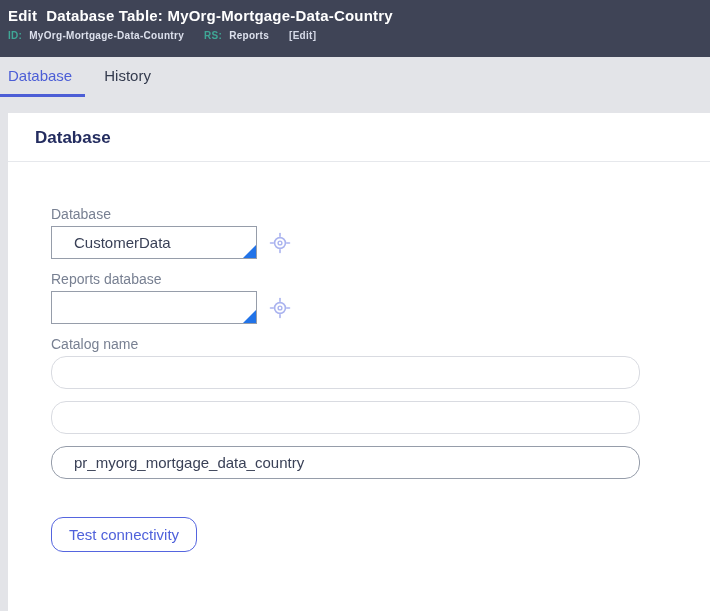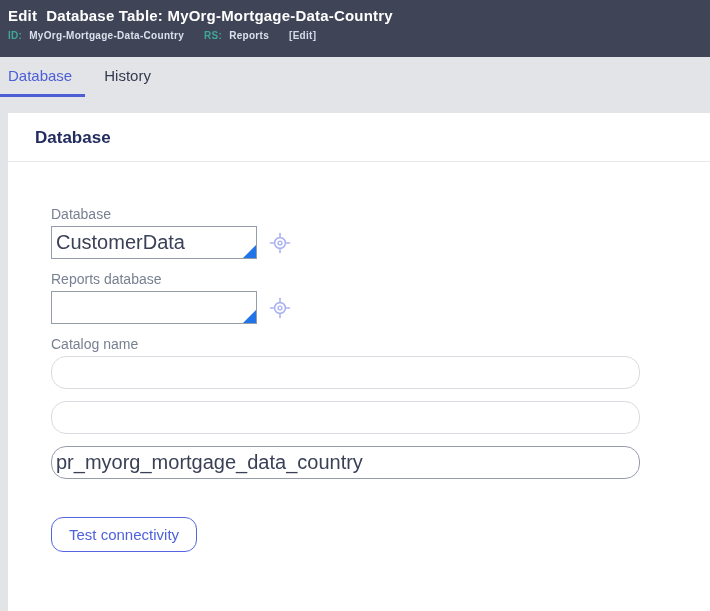--- a/index.html
+++ b/index.html
@@ -87,23 +87,23 @@
     margin-bottom:4px;
   }
   .input-row { display:flex; align-items:center; gap:12px; }
   .ac-wrap { position:relative; display:inline-block; line-height:0; }
   input.tinput {
     box-sizing:border-box;
     height:33px;
     border:1px solid #969DAA;
     background:#FFFFFF;
     font-family:inherit;
-    font-size:20px;
+    font-size:15px;
     color:#3A4157;
-    padding:0 4px;
+    padding:0 22px;
     border-radius:0;
     outline:none;
     display:block;
   }
   input.narrow { width:206px; }
   input.wide   { width:589px;border-radius:15px; }
   input.light  { border-color:#D9DBE1; }
   .ac-corner {
     position:absolute;
     right:1px; bottom:1px;

